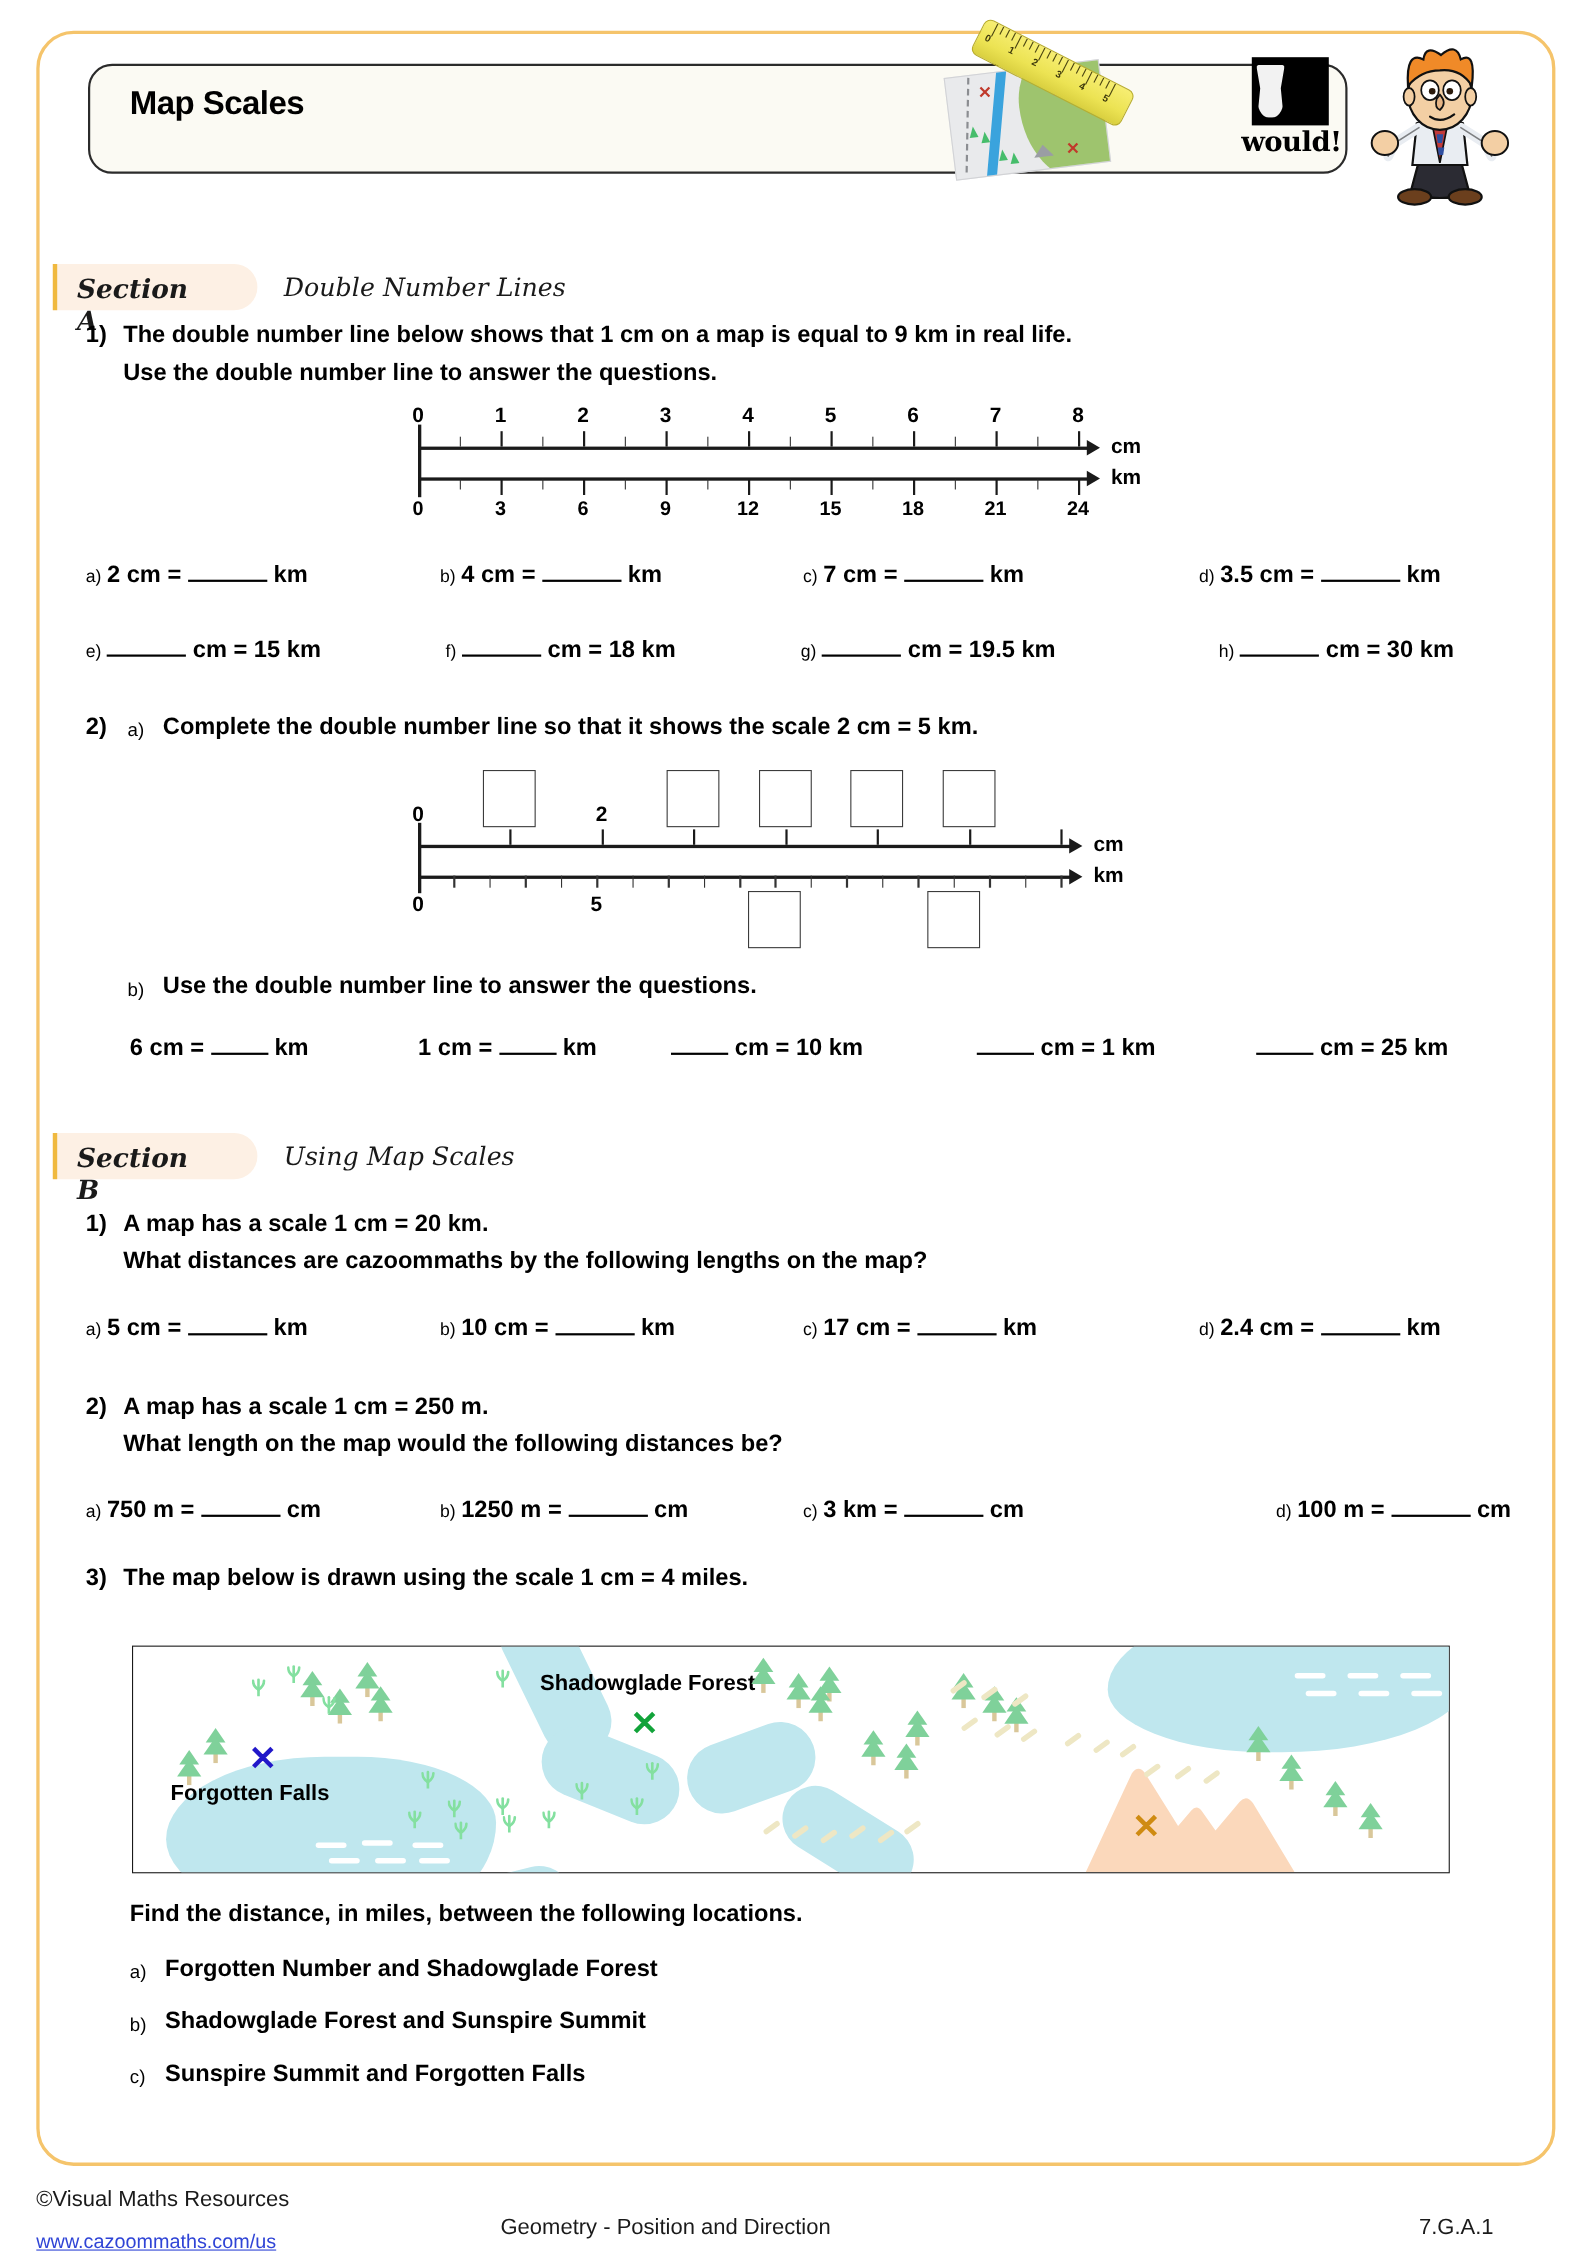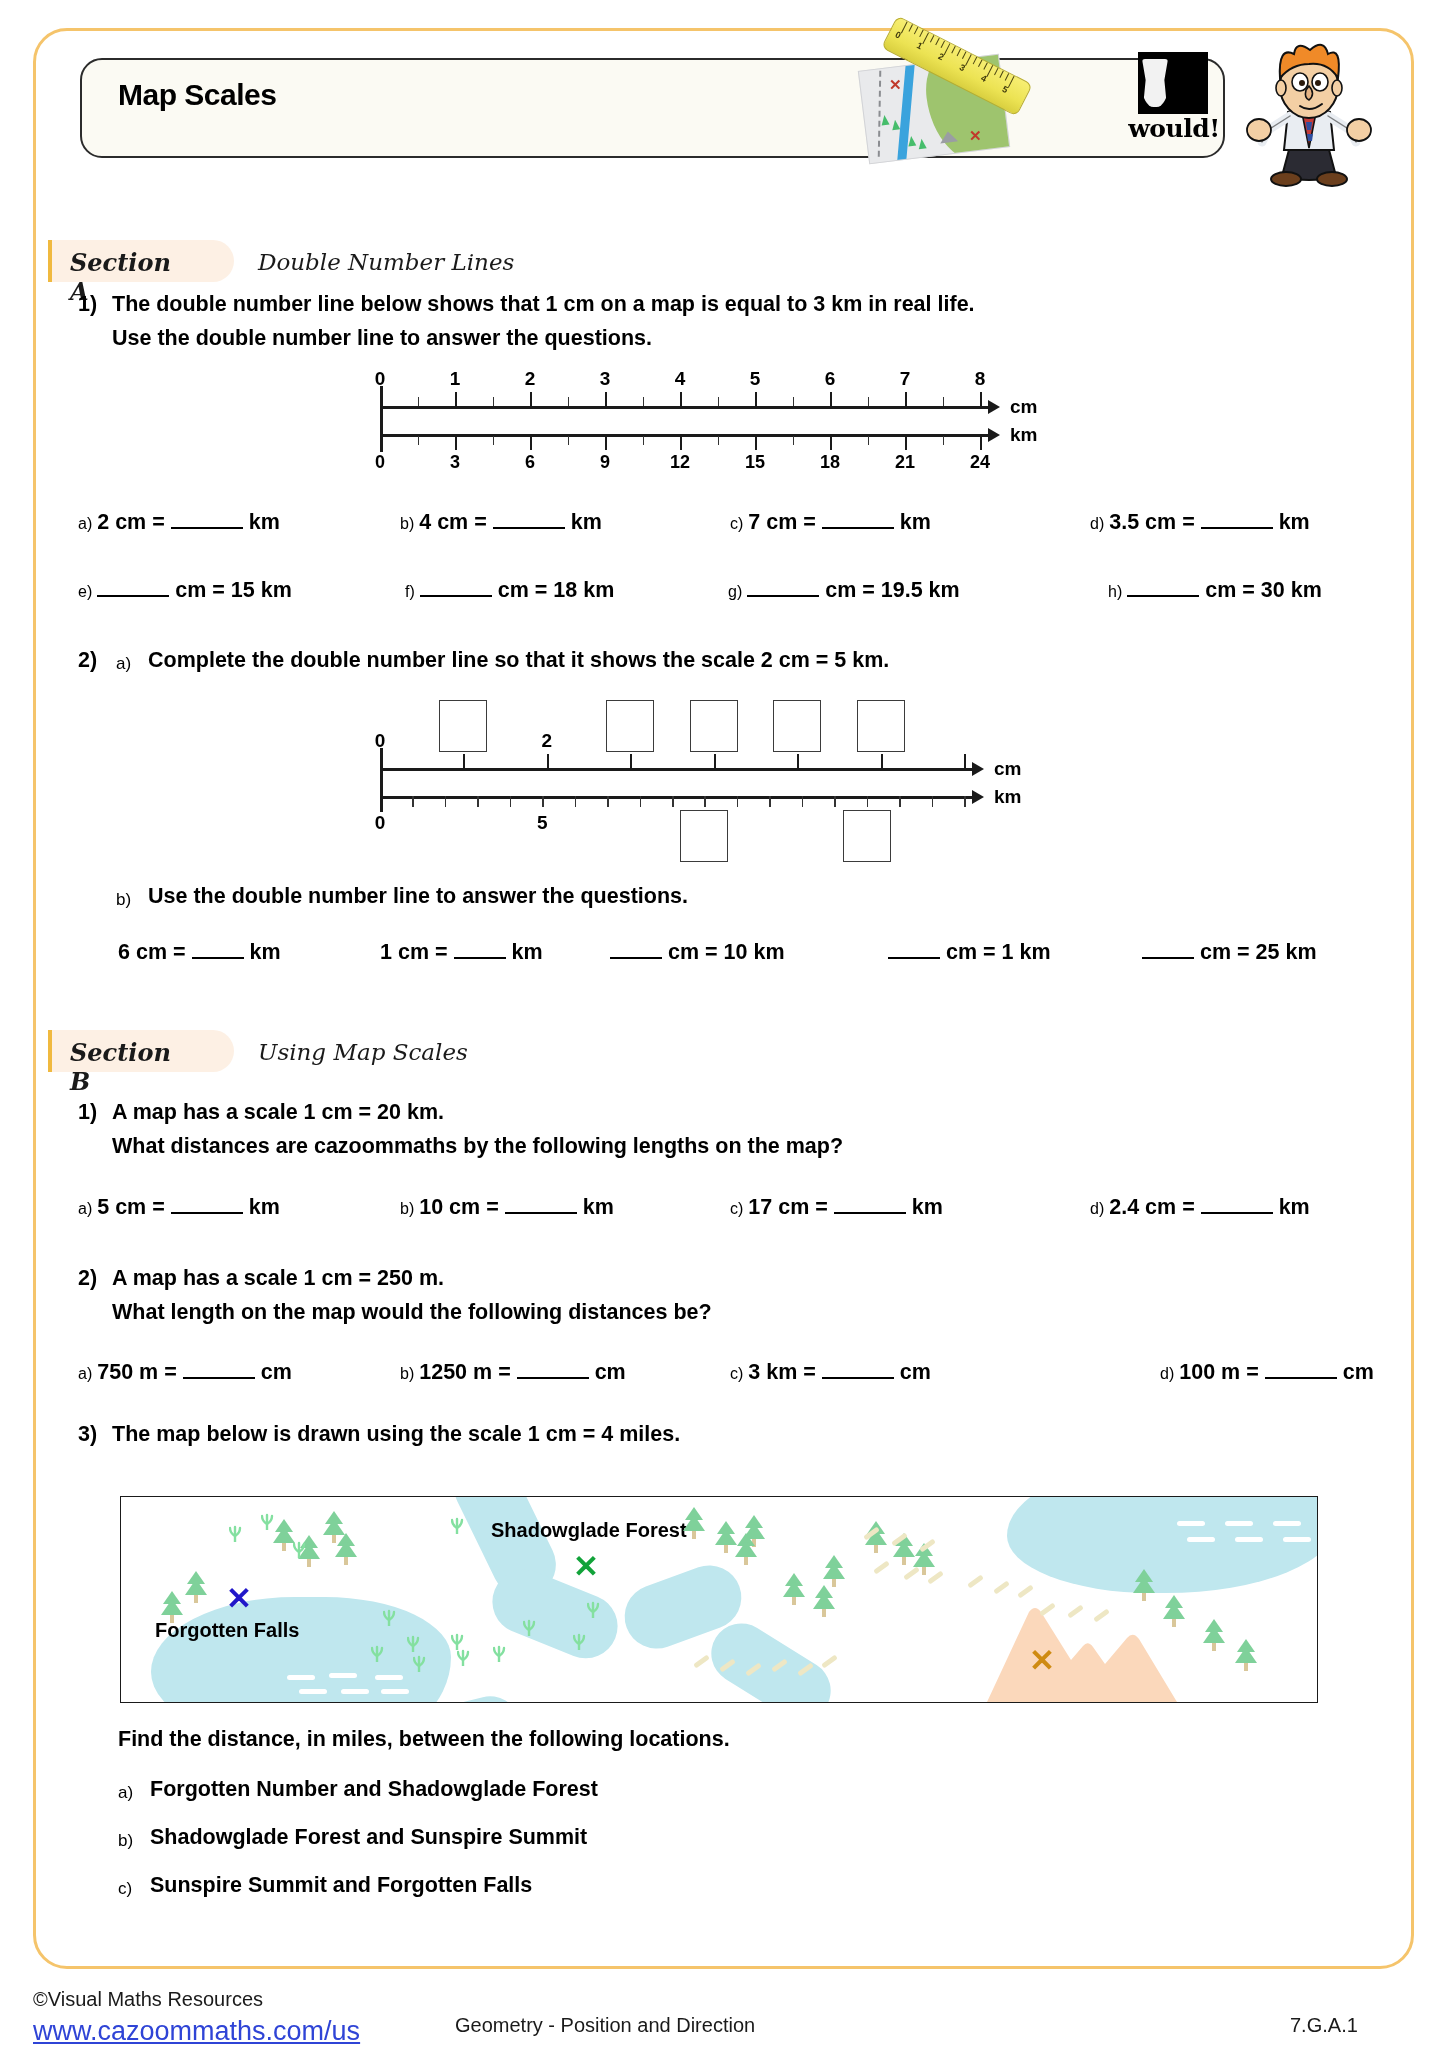--- a/index.html
+++ b/index.html
@@ -344,22 +344,22 @@
   #mapfig .mountain { position: absolute; }
 
   
   #footer { position: absolute; left: 0; top: 1988px; width: 1449px; }
   #footer .fl1 {
     position: absolute; left: 33px; top: 0;
     font-size: 20px; color: #1a1a1a;
     font-family: "Liberation Sans", sans-serif;
   }
   #footer .fl2 {
-    position: absolute; left: 33px; top: 28px;
-    font-size: 27px; color: #2f44d6;
+    position: absolute; left: 33px; top: 40px;
+    font-size: 18px; color: #2f44d6;
     text-decoration: underline;
   }
   #footer .fc {
     position: absolute; left: 455px; top: 26px;
     font-size: 20px; color: #1a1a1a;
   }
   #footer .fr {
     position: absolute; left: 1290px; top: 26px;
     font-size: 20px; color: #1a1a1a;
   }
@@ -463,21 +463,21 @@
 </div>
 
 <div class="section-head" style="top:240px;">
   <div class="pill"></div>
   <div class="accentbar"></div>
   <div class="sname">Section A</div>
   <div class="stitle">Double Number Lines</div>
 </div>
 
 <div class="qnum" style="left:78px;top:292px;">1)</div>
-<div class="qtext" style="left:112px;top:292px;">The double number line below shows that 1 cm on a map is equal to 3 km in real life.</div>
+<div class="qtext" style="left:112px;top:292px;">The double number line below shows that 1 cm on a map is equal to 9 km in real life.</div>
 <div class="qtext" style="left:112px;top:326px;">Use the double number line to answer the questions.</div>
 
 <div class="nl" id="nl1" style="left:380px;top:368px;width:640px;height:100px;">
   <div class="endcap" style="left:0;top:18px;height:66px;"></div>
   <div class="axis" style="left:0;top:38px;width:610px;"></div>
   <div class="axis" style="left:0;top:66px;width:610px;"></div>
   <div class="arrow" style="left:608px;top:32px;"></div>
   <div class="arrow" style="left:608px;top:60px;"></div>
   <div class="unit" style="left:630px;top:28px;">cm</div>
   <div class="unit" style="left:630px;top:56px;">km</div>

